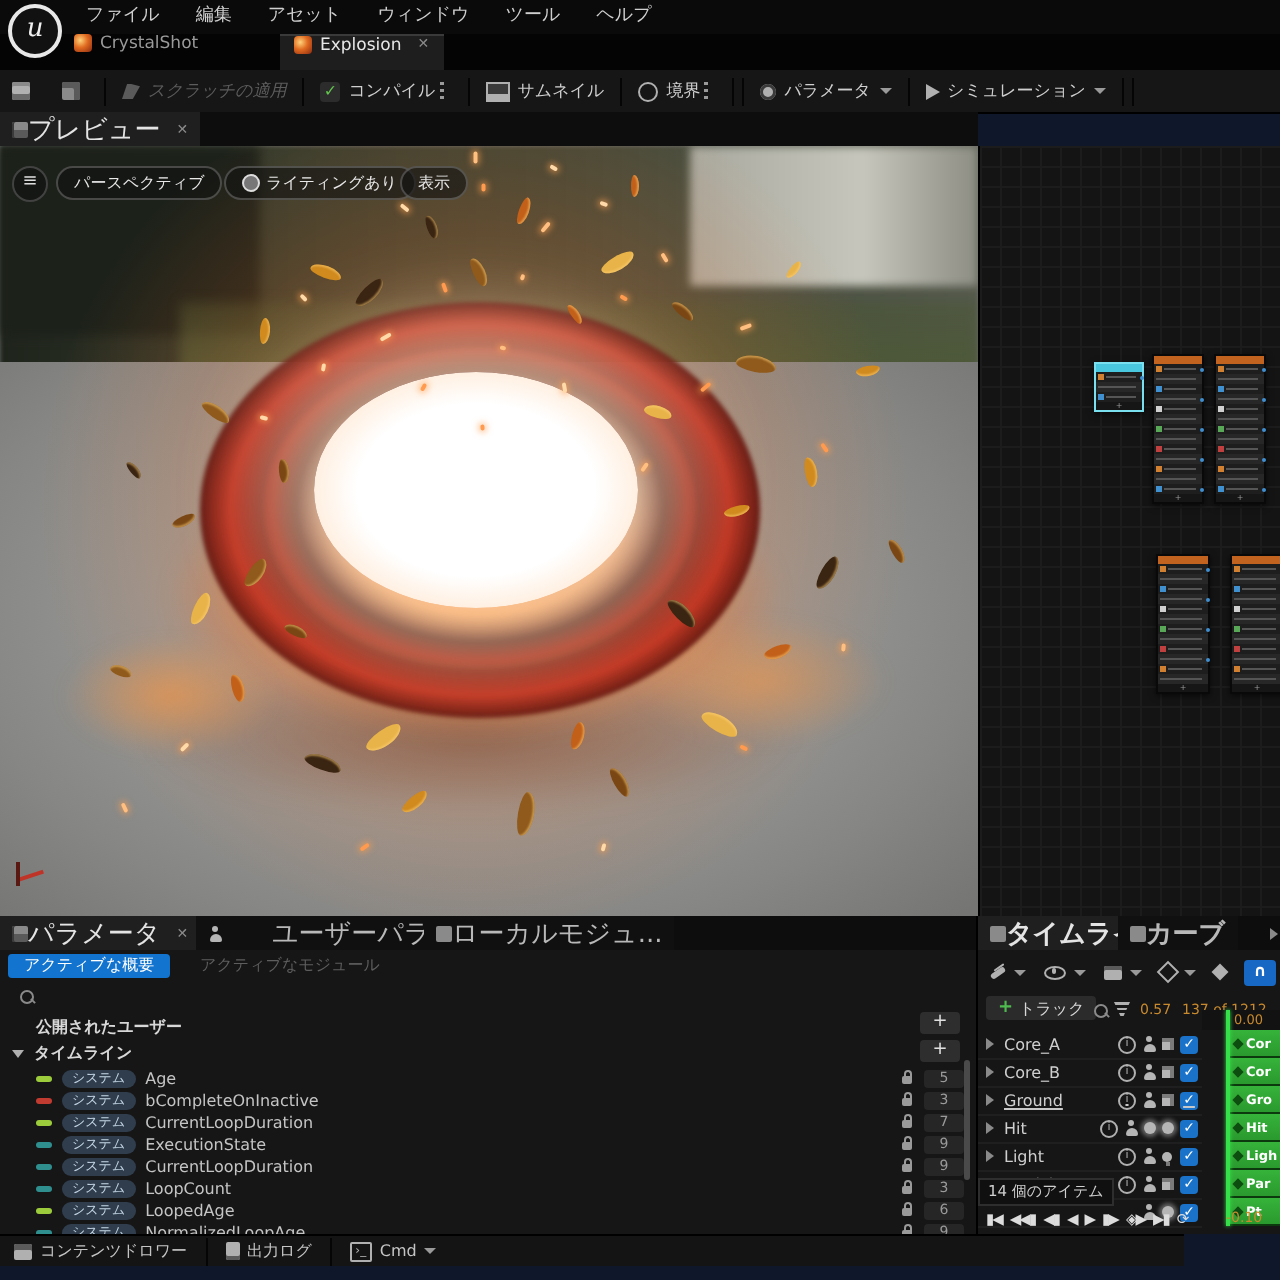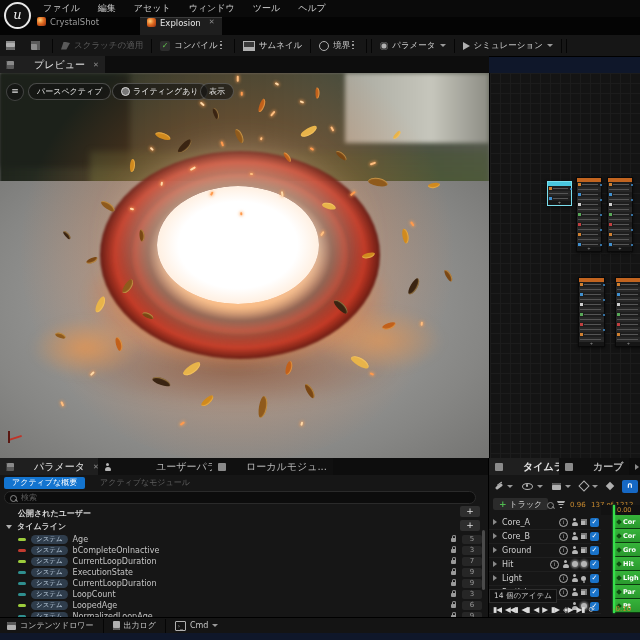--- a/index.html
+++ b/index.html
@@ -19,41 +19,41 @@
   .atab{position:absolute;top:0;height:18px;display:flex;align-items:flex-start;padding:0 7px;}
   .atab .lbl{font-size:8.5px;color:#9a9a9a;margin-left:4px;}
   .atab.active{background:#1e1e1e;border-top:1px solid #3a3a3a;}
   .atab.active .lbl{color:#e8e8e8;}
   .niag{width:9px;height:9px;border-radius:2px;background:radial-gradient(circle at 35% 35%,#ffd27a 0%,#e06a20 45%,#8a2a10 100%);}
   .xbtn{font-size:7px;color:#8a8a8a;margin-left:8px;}
   .xbtn::before{content:"✕";}
 
   #toolbar{left:0;top:35px;width:640px;height:21px;background:#161616;border-bottom:1px solid #000;}
   .tbtn{display:flex;align-items:center;height:21px;padding:0 6px;font-size:8.5px;color:#cfcfcf;white-space:nowrap;}
-  .tbtn.disabled{color:#5c5c5c;}
+  .tbtn.disabled{color:#5c5c5c;font-style:italic;}
   .tsep{width:1px;height:14px;background:#050505;margin:0 2px;}
   .vdots{width:2px;height:9px;background:repeating-linear-gradient(#9a9a9a 0 1.5px,transparent 1.5px 3.5px);margin:0 4px 0 2px;}
   .chev{width:0;height:0;border-left:3px solid transparent;border-right:3px solid transparent;border-top:3.5px solid #9a9a9a;margin-left:4px;}
   .ic{display:inline-block;margin-right:4px;}
   .i-floppy{width:9px;height:9px;background:#b0b0b0;border-radius:1px;box-shadow:inset 0 -3px 0 #6a6a6a, inset 0 2px 0 #8a8a8a;}
   .i-floppy2{width:9px;height:9px;background:#8a8a8a;border-radius:1px;box-shadow:inset -3px 3px 0 #5a5a5a;}
   .i-scratch{width:9px;height:8px;background:#5a5a5a;clip-path:polygon(0 100%,30% 0,100% 20%,60% 100%);}
   .i-compile{width:10px;height:10px;border-radius:2px;background:#2c2c2c;color:#62c44e;font-size:8px;line-height:10px;text-align:center;}
   .i-compile::after{content:"✓";}
   .i-thumb{width:10px;height:8px;border:1px solid #b0b0b0;background:linear-gradient(180deg,#3a3a3a 60%,#b0b0b0 60%);}
   .i-bounds{width:8px;height:8px;border:1.5px solid #b0b0b0;border-radius:50%;}
   .i-perf{width:9px;height:9px;background:linear-gradient(90deg,#b0b0b0 0 2px,transparent 2px 3.5px,#b0b0b0 3.5px 5.5px,transparent 5.5px 7px,#b0b0b0 7px 9px);}
   .i-debug{width:8px;height:8px;border-radius:50%;background:#b0b0b0;box-shadow:0 0 0 1.5px #3a3a3a inset;}
   .i-sim{width:0;height:0;border-left:7px solid #b0b0b0;border-top:4.5px solid transparent;border-bottom:4.5px solid transparent;}
 
   
   .ptabs{position:absolute;height:17px;background:#0d0d0d;width:100%;}
   .ptab{position:absolute;top:0;height:17px;display:flex;align-items:center;padding:0 6px;background:#101010;}
   .ptab.sel{background:#1f1f1f;}
-  .ptab .lbl{font-size:10px;color:#b8b8b8;margin-left:20px;}
+  .ptab .lbl{font-size:13px;color:#b8b8b8;margin-left:0;}
   .ptab.sel .lbl{color:#e4e4e4;}
   .mini{width:8px;height:8px;border-radius:1px;background:#8a8a8a;}
   .mini.grid{background:linear-gradient(#8a8a8a 50%,#5a5a5a 50%);box-shadow:inset 1px 0 0 #3a3a3a;}
 
   
   #viewport{left:0;top:73px;width:489px;height:385px;overflow:hidden;background:#6e6e6c;}
   .vpl{position:absolute;}
   .pillbtn{position:absolute;height:15px;border:1px solid rgba(170,170,170,.35);border-radius:9px;
            background:rgba(18,18,18,.62);color:#e8e8e8;font-size:8px;line-height:14px;padding:0 8px;display:flex;align-items:center;gap:3px;}
   .hambtn{position:absolute;width:16px;height:16px;border-radius:50%;background:rgba(18,18,18,.62);
@@ -134,21 +134,21 @@
   .chk::after{content:"✓";}
   .gbar{position:absolute;left:126px;width:26px;height:13px;background:linear-gradient(#36b33a,#2a992e);border-bottom:1px solid #0c3a0e;
         display:flex;align-items:center;color:#fff;font-size:6.5px;font-weight:bold;overflow:hidden;}
   .gdia{width:4px;height:4px;background:#0d4d10;transform:rotate(45deg);margin:0 2px 0 2px;flex:none;}
   .playhead{position:absolute;width:2px;background:#35e04a;box-shadow:0 0 2px #35e04a;}
   .itemsbadge{position:absolute;background:#101010;border:1px solid #2e2e2e;font-size:7.5px;color:#cfcfcf;
               padding:1px 4px;}
   .tp{font-size:7.5px;color:#dcdcdc;margin-right:4px;letter-spacing:-1px;}
 
   
-  #statusbar{left:0;top:617px;width:640px;height:15px;background:#141414;border-top:1px solid #000;display:flex;align-items:center;}
+  #statusbar{left:0;top:617px;width:592px;height:15px;background:#141414;border-top:1px solid #000;display:flex;align-items:center;}
   #statusbar .sbtn{display:flex;align-items:center;font-size:8px;color:#c4c4c4;padding:0 7px;height:15px;}
   .i-drawer{width:9px;height:8px;background:#b0b0b0;border-radius:1px;box-shadow:inset 0 3px 0 #5a5a5a;margin-right:4px;}
   .i-log{width:7px;height:9px;background:#b0b0b0;border-radius:1px;box-shadow:inset 0 -2px 0 #5a5a5a;margin-right:4px;}
   .i-cmd{width:9px;height:8px;border:1px solid #b0b0b0;border-radius:1px;font-size:6px;color:#b0b0b0;line-height:7px;text-align:center;margin-right:4px;}
   .i-cmd::after{content:"›_";}
   #consoleinput{width:240px;height:11px;background:#0c0c0c;border:1px solid #2a2a2a;border-radius:6px;
                 color:#b0b0b0;font-size:7.5px;padding:0 7px;outline:none;margin-left:4px;}
   #consoleinput::placeholder{color:#646464;}
 </style>
 </head>
@@ -569,21 +569,20 @@
         <span class="lbl">ユーザーパラメー...</span>
       </div>
       <div class="ptab" style="left:212px;">
         <span class="mini"></span>
         <span class="lbl">ローカルモジュ...</span>
       </div>
     </div>
     <div class="subtab on" style="left:4px;top:19px;">アクティブな概要</div>
     <div class="subtab off" style="left:92px;top:19px;">アクティブなモジュール</div>
   </div>
-  <input id="psearch" class="abs" placeholder="検索" style="">
   <span class="mag abs" style="left:10px;top:495px;"></span>
   <div class="abs sect" style="left:18px;top:508px;">公開されたユーザー</div>
   <div class="plus abs" style="left:460px;top:506px;"></div>
   <div class="abs row" style="left:6px;top:521px;">
     <span class="tri"></span>
     <span class="sect" style="margin-left:5px;">タイムライン</span>
   </div>
   <div class="plus abs" style="left:460px;top:520px;"></div>
   <div id="paramrows" class="abs" style="left:0;top:0;width:488px;height:617px;overflow:hidden;pointer-events:none;">
     <div class="prow" style="top:534px;pointer-events:auto;">
@@ -684,21 +683,21 @@
         </span>
 
     </div>
 
     <div class="trackbtn" style="left:4px;top:40px;">
         <span class="gplus">+</span>
         <span>トラック</span>
       </div>
     <span class="mag" style="left:58px;top:44px;"></span>
     <span class="filt" style="position:absolute;left:68px;top:43px;"></span>
-    <span class="onum" style="position:absolute;left:81px;top:43px;">0.96</span>
+    <span class="onum" style="position:absolute;left:81px;top:43px;">0.57</span>
     <span class="onum" style="position:absolute;left:102px;top:43px;">137 of 1212</span>
 
     <div style="position:absolute;left:112px;top:47px;width:40px;height:10px;background:#121212;"></div>
     <span class="onum" style="position:absolute;left:128px;top:48px;font-size:6.5px;">0.00</span>
 
     <div id="trackrows">
       <div class="trow" style="top:57px;">
           <span class="tri r" style="margin-left:4px;"></span>
           <span class="tname">Core_A</span>
           <span class="info"></span>
@@ -707,21 +706,21 @@
           <span class="chk"></span>
         </div>
       <div class="trow" style="top:71px;">
           <span class="tri r" style="margin-left:4px;"></span>
           <span class="tname">Core_B</span>
           <span class="info"></span>
           <span class="person"></span>
           <span class="cube"></span>
           <span class="chk"></span>
         </div>
-      <div class="trow" style="top:85px;">
+      <div class="trow" style="top:85px;text-decoration:underline;">
           <span class="tri r" style="margin-left:4px;"></span>
           <span class="tname">Ground</span>
           <span class="info"></span>
           <span class="person"></span>
           <span class="cube"></span>
           <span class="chk"></span>
         </div>
       <div class="trow" style="top:99px;">
           <span class="tri r" style="margin-left:4px;"></span>
           <span class="tname">Hit</span>

